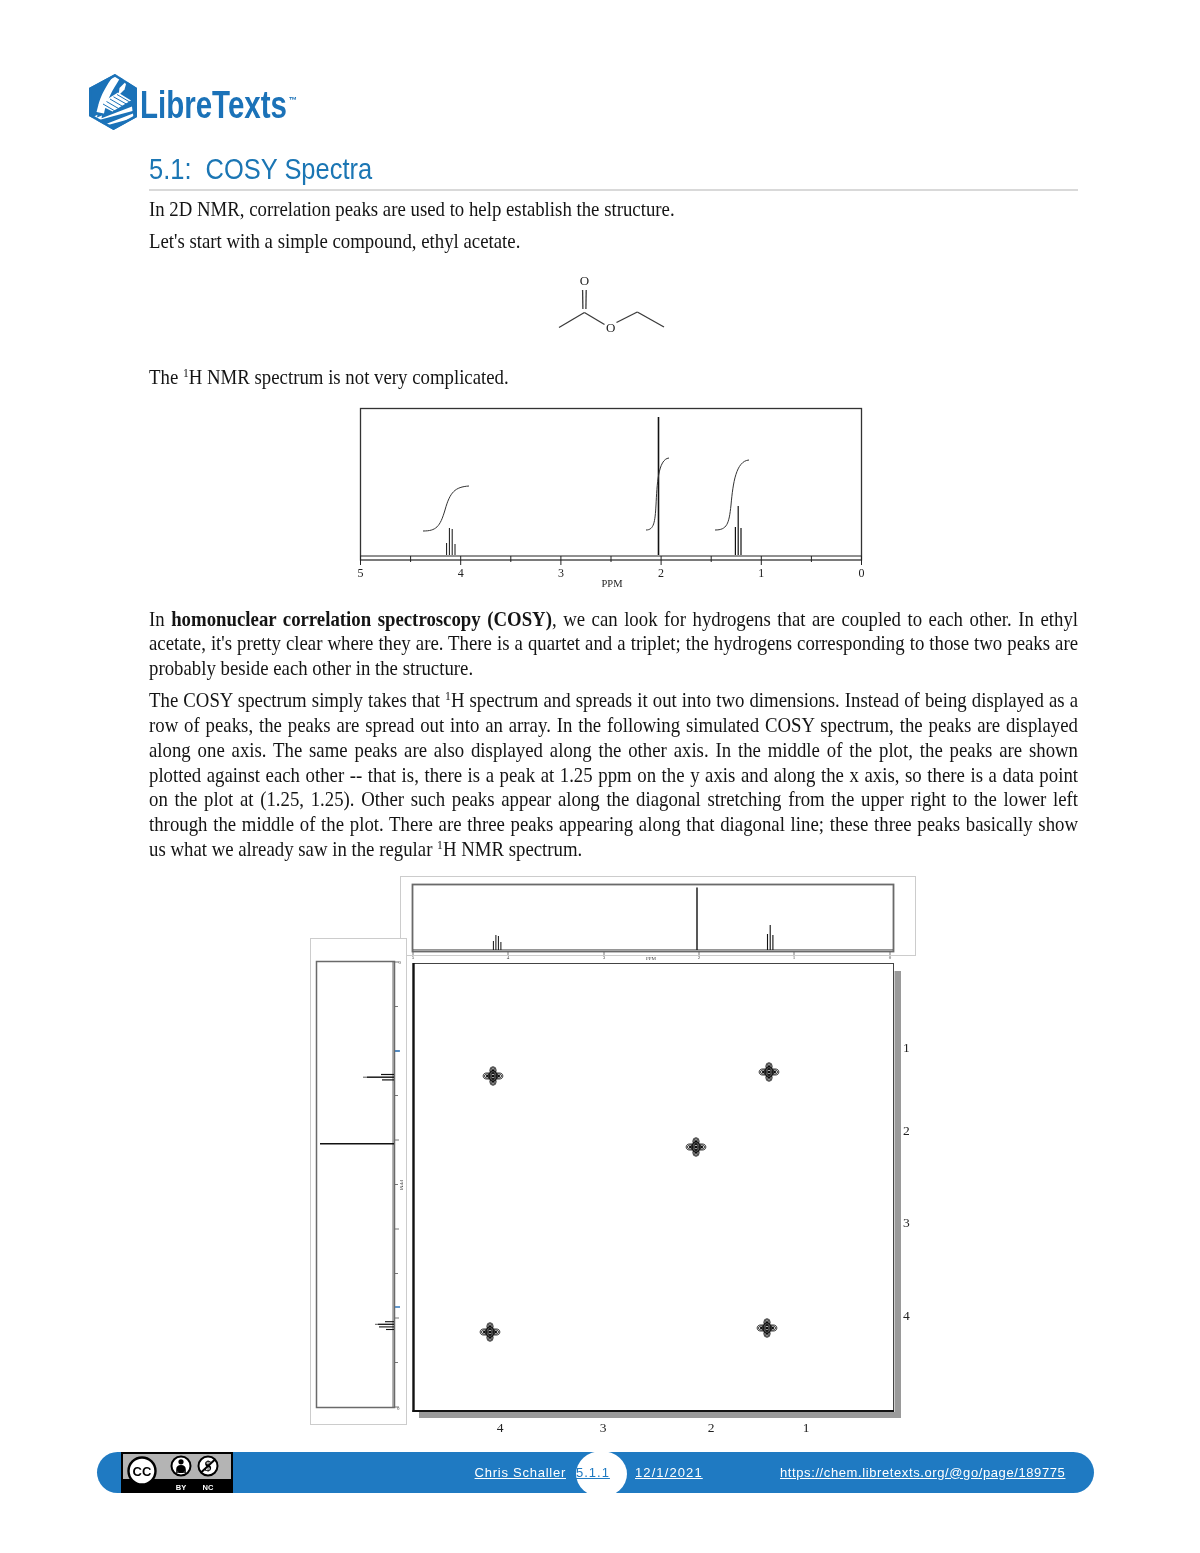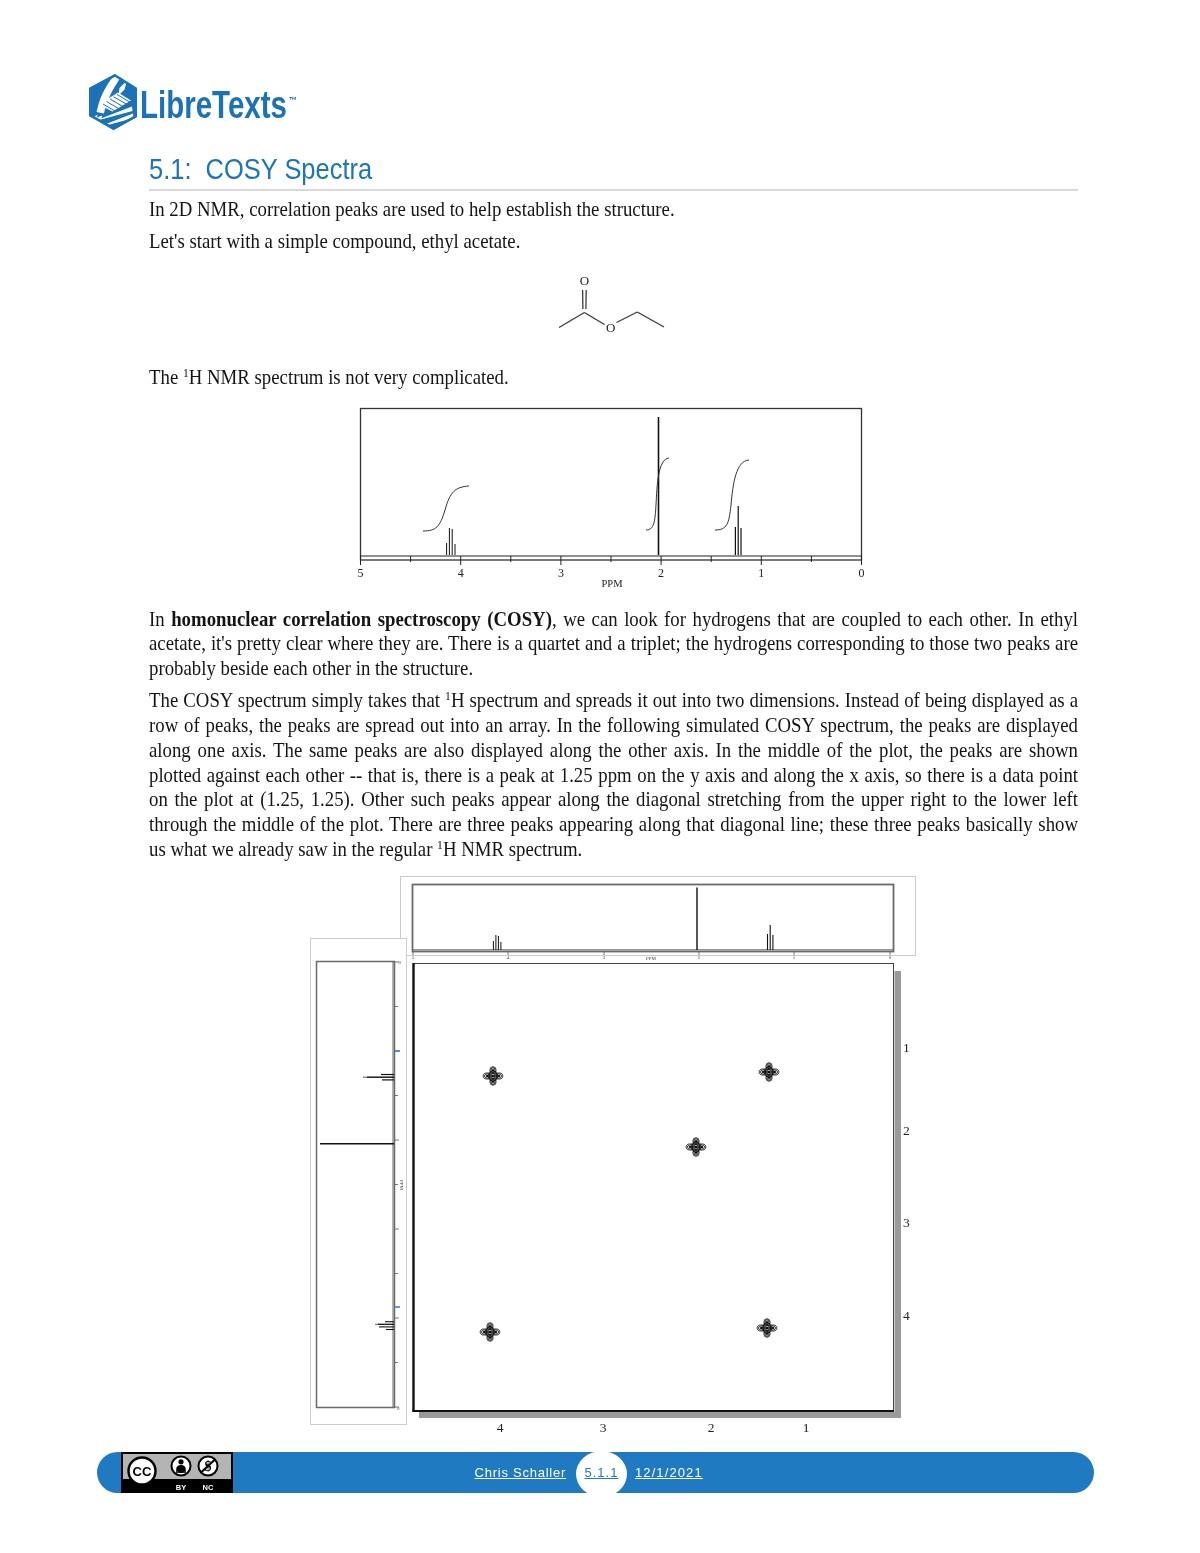--- a/index.html
+++ b/index.html
@@ -300,18 +300,19 @@
   <circle cx="87" cy="14" r="9.5" fill="#fff" stroke="#000" stroke-width="2"></circle>
   <text x="87" y="19" font-family="Liberation Serif,serif" font-weight="bold" font-size="14" fill="#000" text-anchor="middle">$</text>
   <line x1="80" y1="20.5" x2="94" y2="7.5" stroke="#000" stroke-width="2"></line>
   <text x="60" y="38" font-family="Liberation Sans,sans-serif" font-weight="bold" font-size="7.5" fill="#fff" text-anchor="middle">BY</text>
   <text x="87" y="38" font-family="Liberation Sans,sans-serif" font-weight="bold" font-size="7.5" fill="#fff" text-anchor="middle">NC</text>
 </svg>
 
 <div class="foottxt" style="left:416px;width:150px;text-align:right;">Chris Schaller</div>
 
 <div class="abs" style="left:576px;top:1451px;width:51px;height:46px;border-radius:50%;background:#fff;"></div>
-<div class="foottxt" style="left:576px;width:51px;text-align:center;color:#1f7ac2;letter-spacing:1px;">5.1.1</div>
+<div class="foottxt" style="left:576px;width:51px;text-align:left;color:#1f7ac2;letter-spacing:1px;">5.1.1</div>
 
 <div class="foottxt" style="left:635px;letter-spacing:1.1px;">12/1/2021</div>
 
+<div class="foottxt" style="left:780px;letter-spacing:0.6px;">https://chem.libretexts.org/@go/page/189775</div>
 
 </div>
 
 </body></html>

